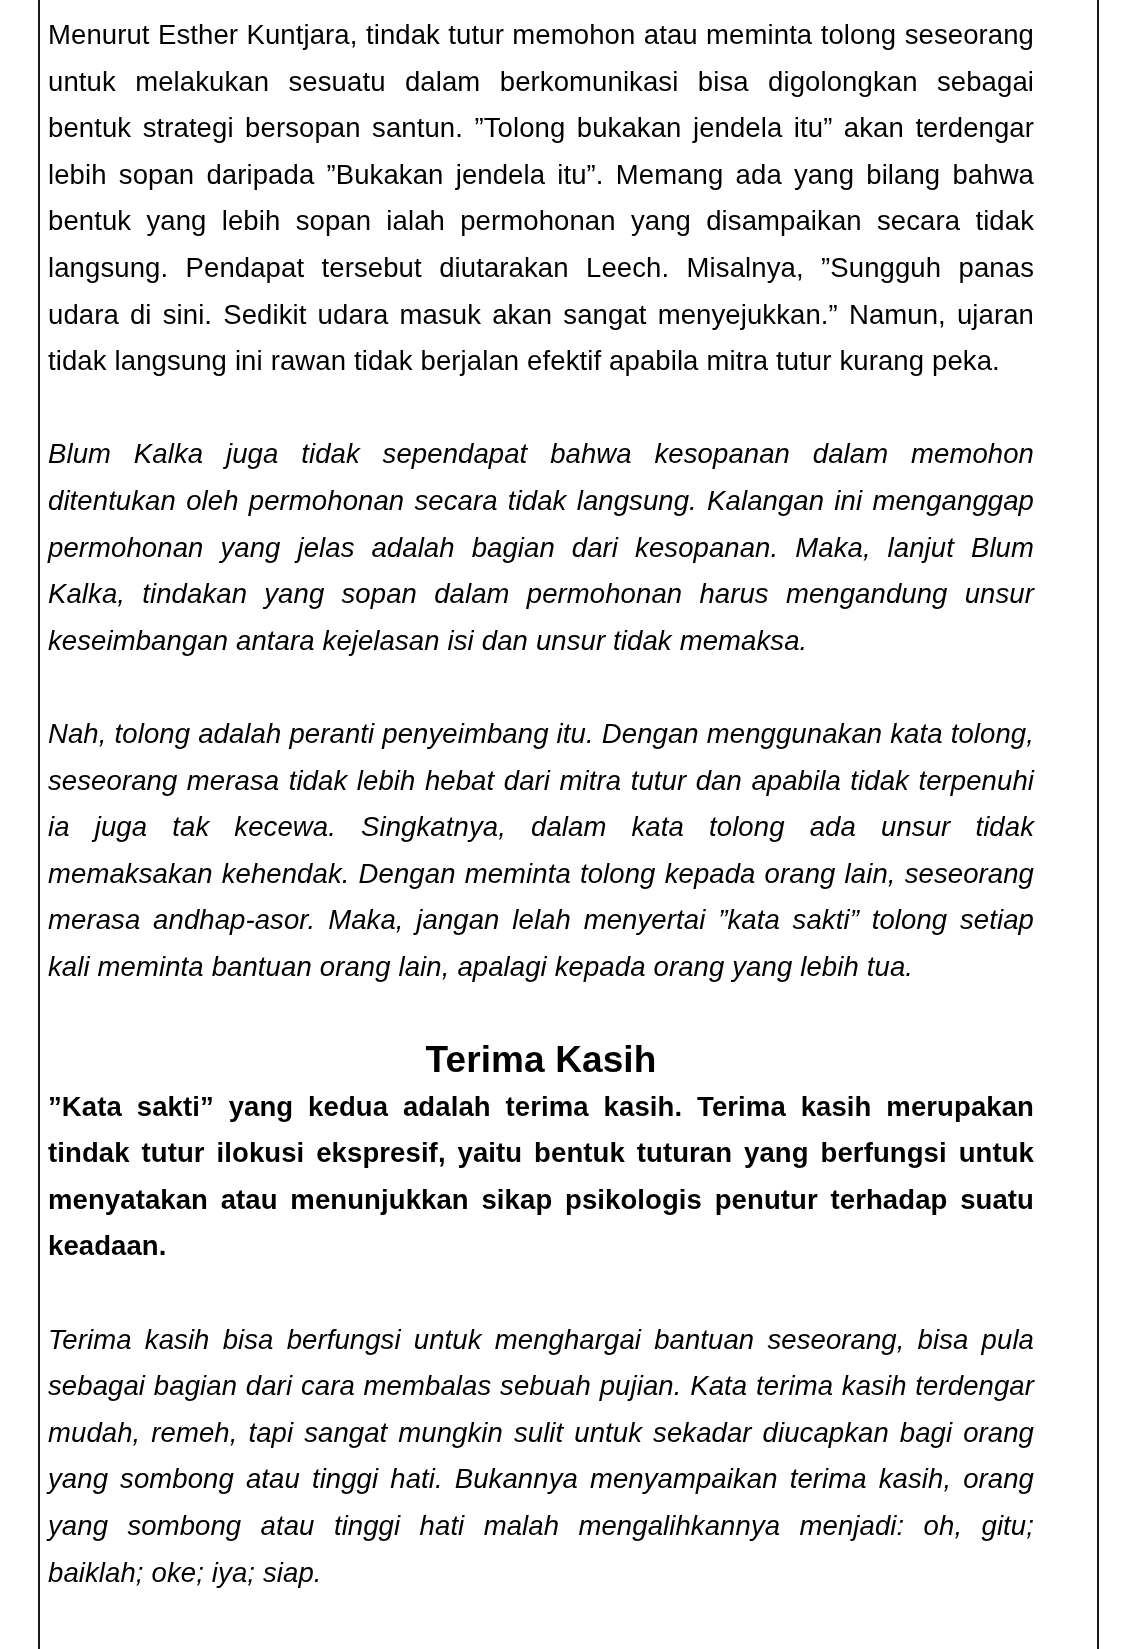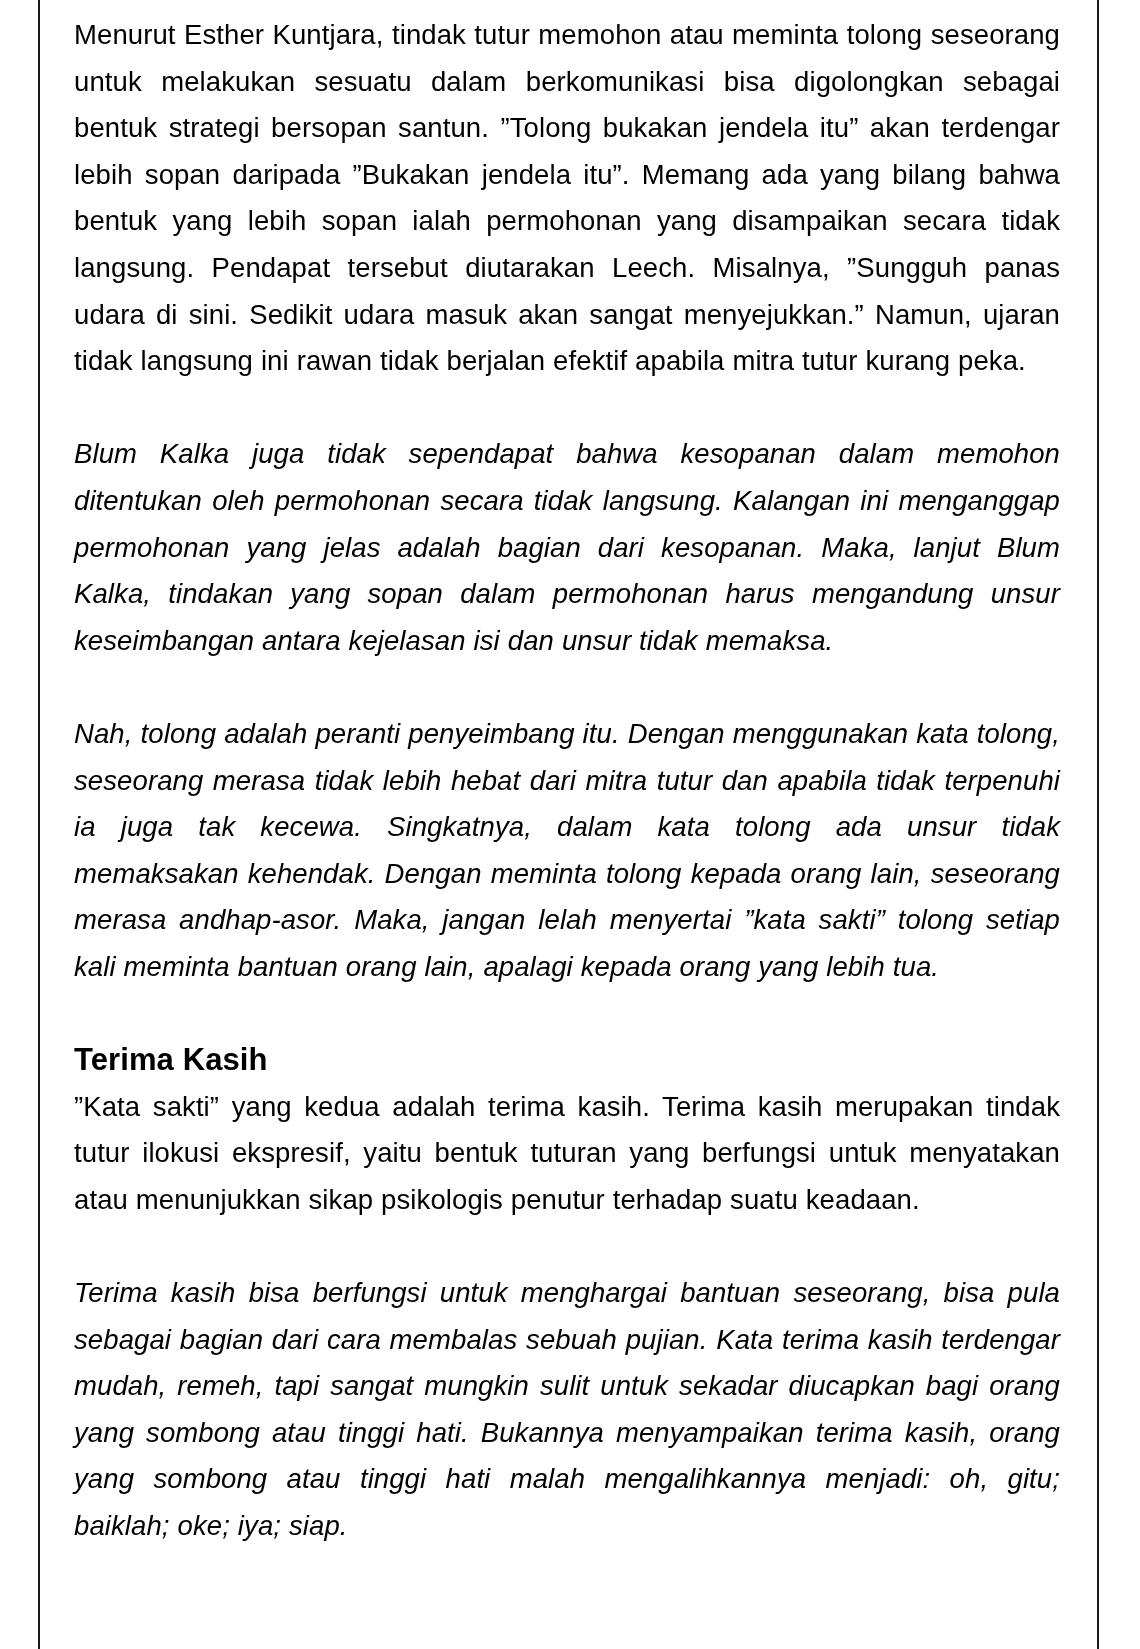--- a/index.html
+++ b/index.html
@@ -28,46 +28,46 @@
     background: #1a1a1a;
   }
   .rule-left  { left: 38px; }
   .rule-right { left: 1097px; }
 
   .text-column {
     position: absolute;
     left: 48px;
     top: 0;
     width: 986px;
-    margin-left: 26px;
   }
 
   .para {
     font-size: 27.5px;
     line-height: 46.6px;
     text-align: justify;
     text-justify: inter-word;
     margin: 0;
     letter-spacing: 0.1px;
     word-spacing: 0.2px;
     hyphens: none;
   }
   .para + .para {
     margin-top: 46.6px;
     font-style: italic;
   }
   .para.tight-after-heading {
     margin-top: 0;
+    font-weight: bold;
   }
   .heading {
-    font-size: 31px;
+    font-size: 37px;
     line-height: 46.6px;
     font-weight: bold;
     margin: 0;
-    text-align: left;
+    text-align: center;
     letter-spacing: 0.1px;
   }
   .heading.spaced {
     margin-top: 46.6px;
   }
   .pad-top { height: 12px; }
 </style>
 </head>
 <body>
 

